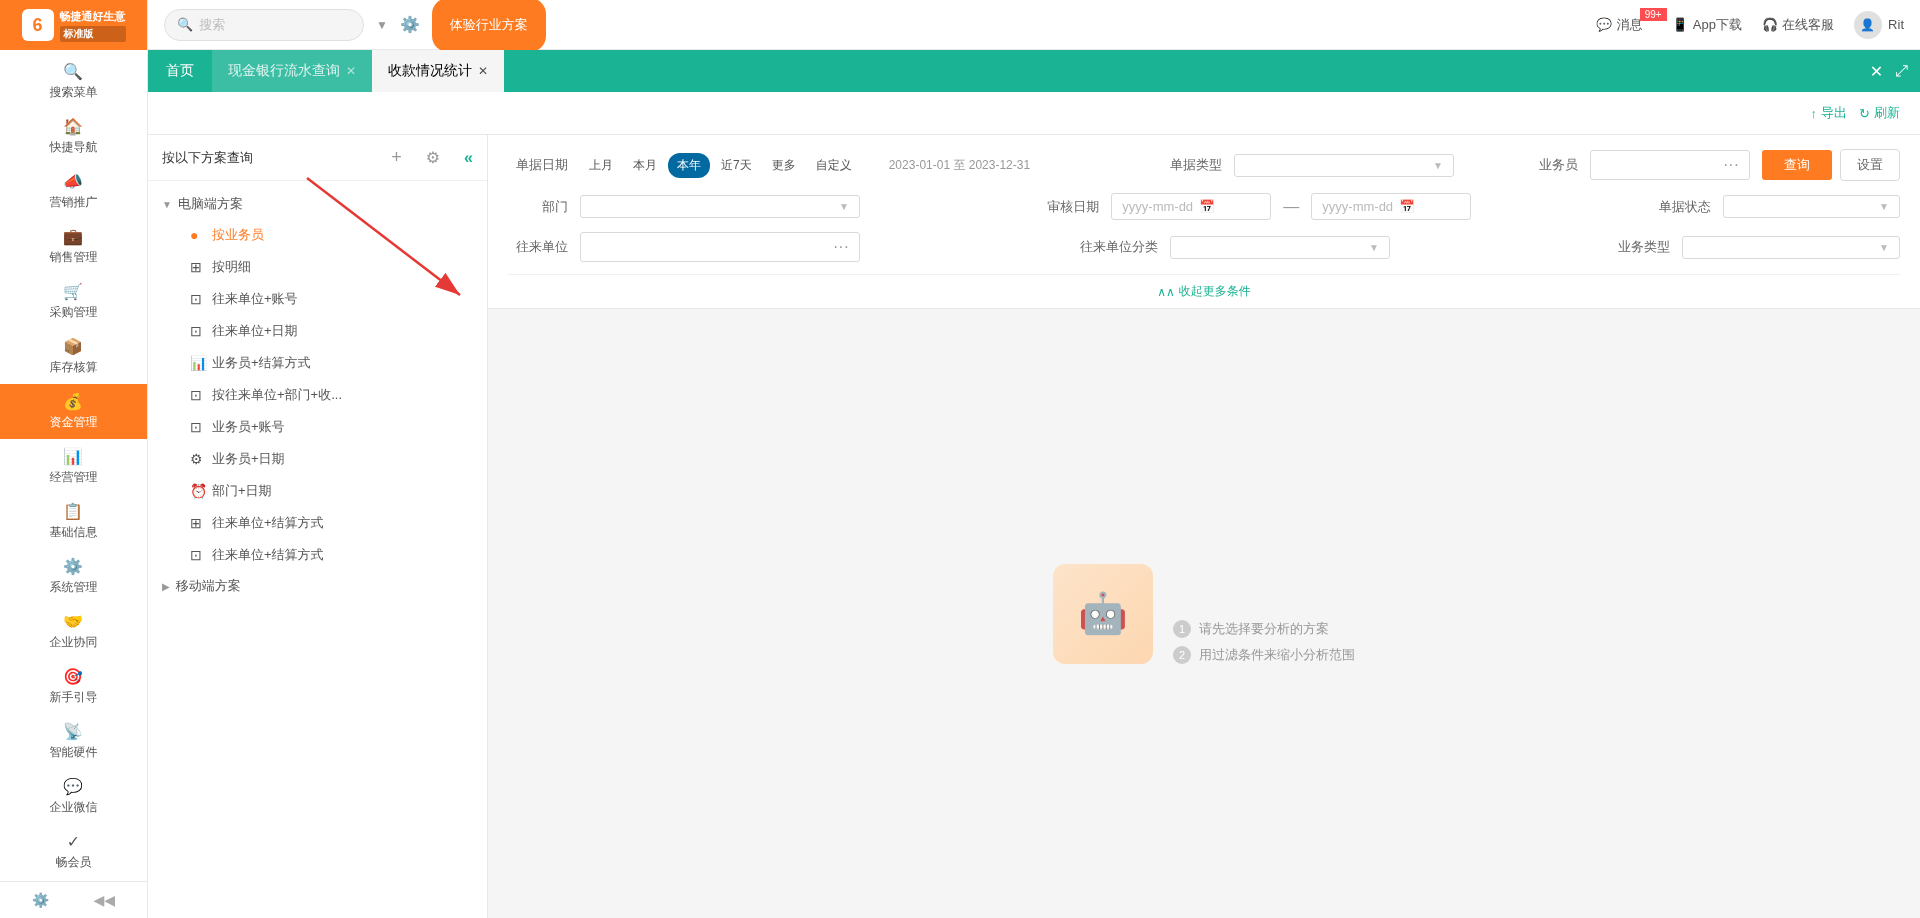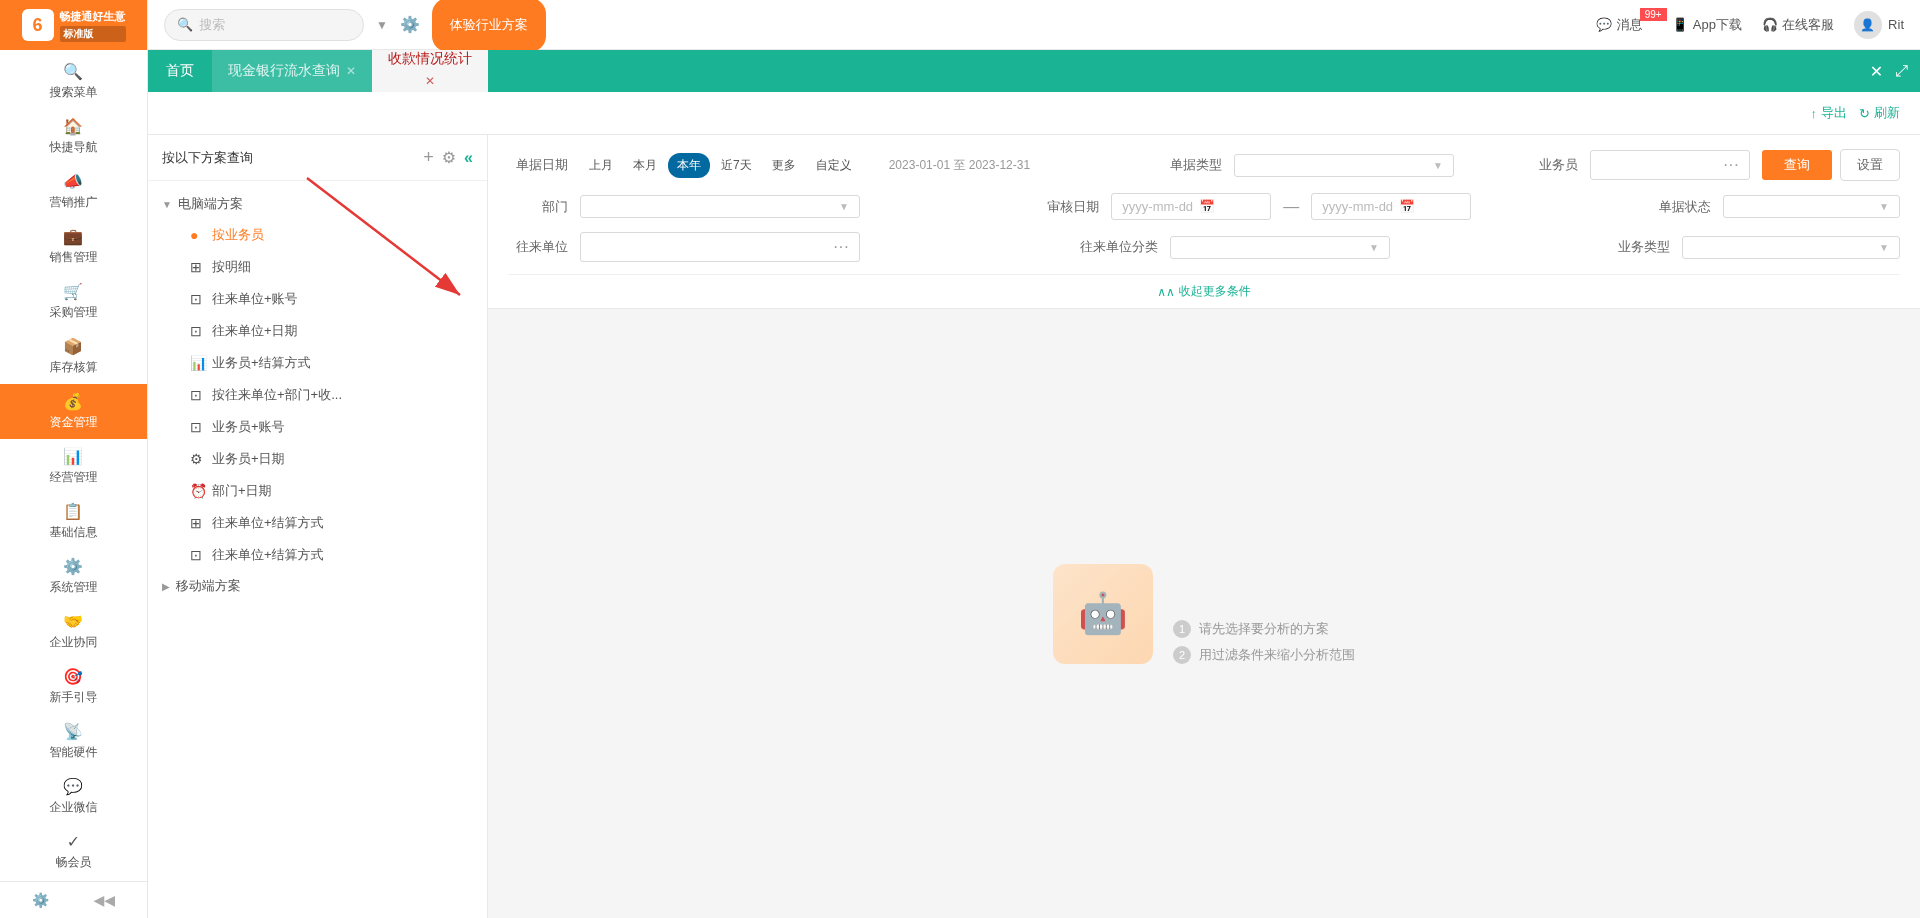--- a/index.html
+++ b/index.html
@@ -136,22 +136,21 @@
       font-size: 14px;
       cursor: pointer;
       position: relative;
     }
     .tab-item.inactive {
       background: rgba(255,255,255,0.15);
       color: #e0f5f1;
     }
     .tab-item.active {
       background: #f5f5f5;
-      color: #b91c1c;
-      flex-direction: column;
+      color: #000000;
     }
     .tab-close {
       font-size: 12px;
       color: currentColor;
       opacity: 0.7;
     }
     .tabbar-spacer { flex: 1; }
     .tabbar-win-btns { display: flex; align-items: center; gap: 12px; padding: 0 12px; color: #fff; font-size: 16px; cursor: pointer; }
 
     
@@ -177,21 +176,21 @@
     }
     .page-header-actions { margin-left: auto; display: flex; gap: 12px; align-items: center; }
     .btn-export, .btn-refresh {
       display: flex; align-items: center; gap: 4px;
       color: #1ab394; font-size: 13px; cursor: pointer;
     }
     .scheme-header {
       display: flex; align-items: center; padding: 12px 14px;
       font-size: 13px; color: #333;
       border-bottom: 1px solid #f0f0f0;
-      gap: 8px;
+      gap: 24px;
     }
     .scheme-btn { cursor: pointer; color: #999; font-size: 16px; }
     .scheme-list { flex: 1; overflow-y: auto; padding: 8px 0; }
     .scheme-group { }
     .scheme-group-title {
       display: flex; align-items: center; padding: 6px 14px;
       font-size: 13px; color: #555; cursor: pointer; gap: 6px;
     }
     .scheme-group-title .arrow { font-size: 10px; color: #999; }
     .scheme-group-item {

